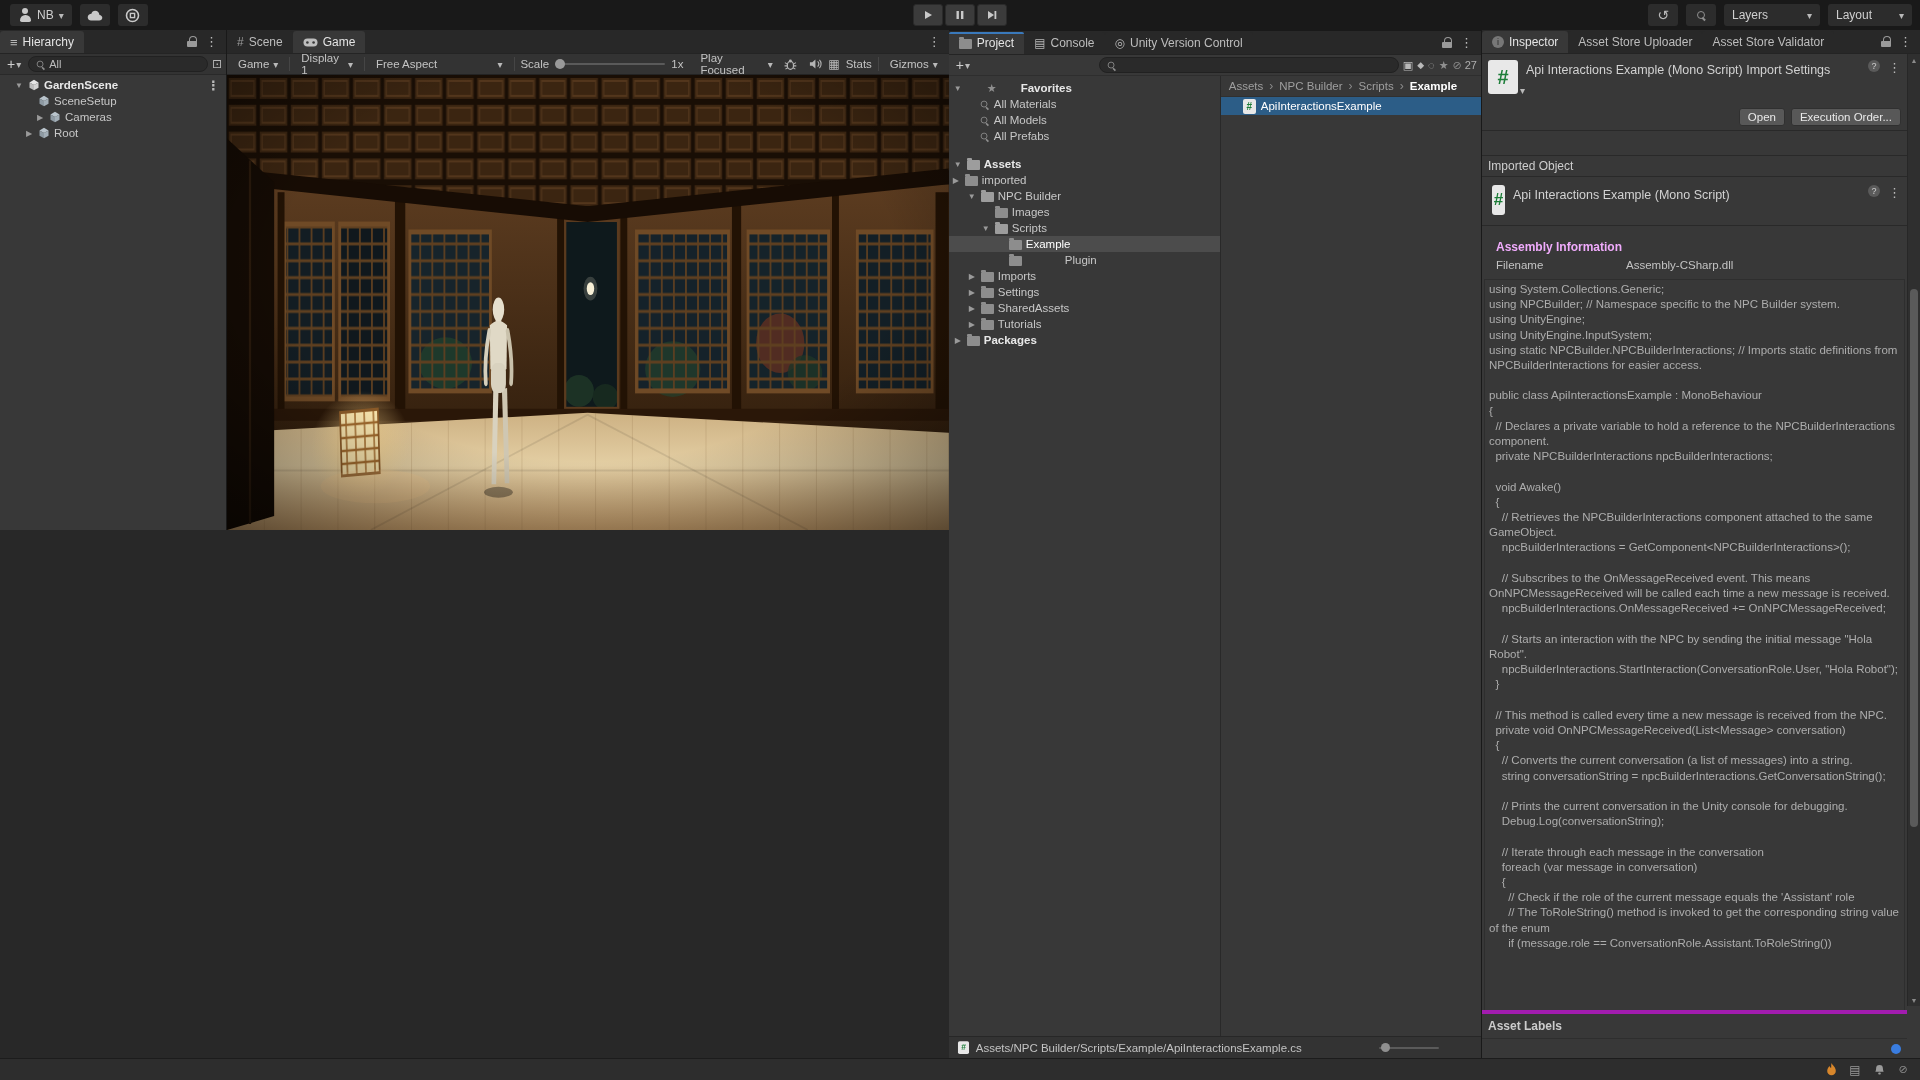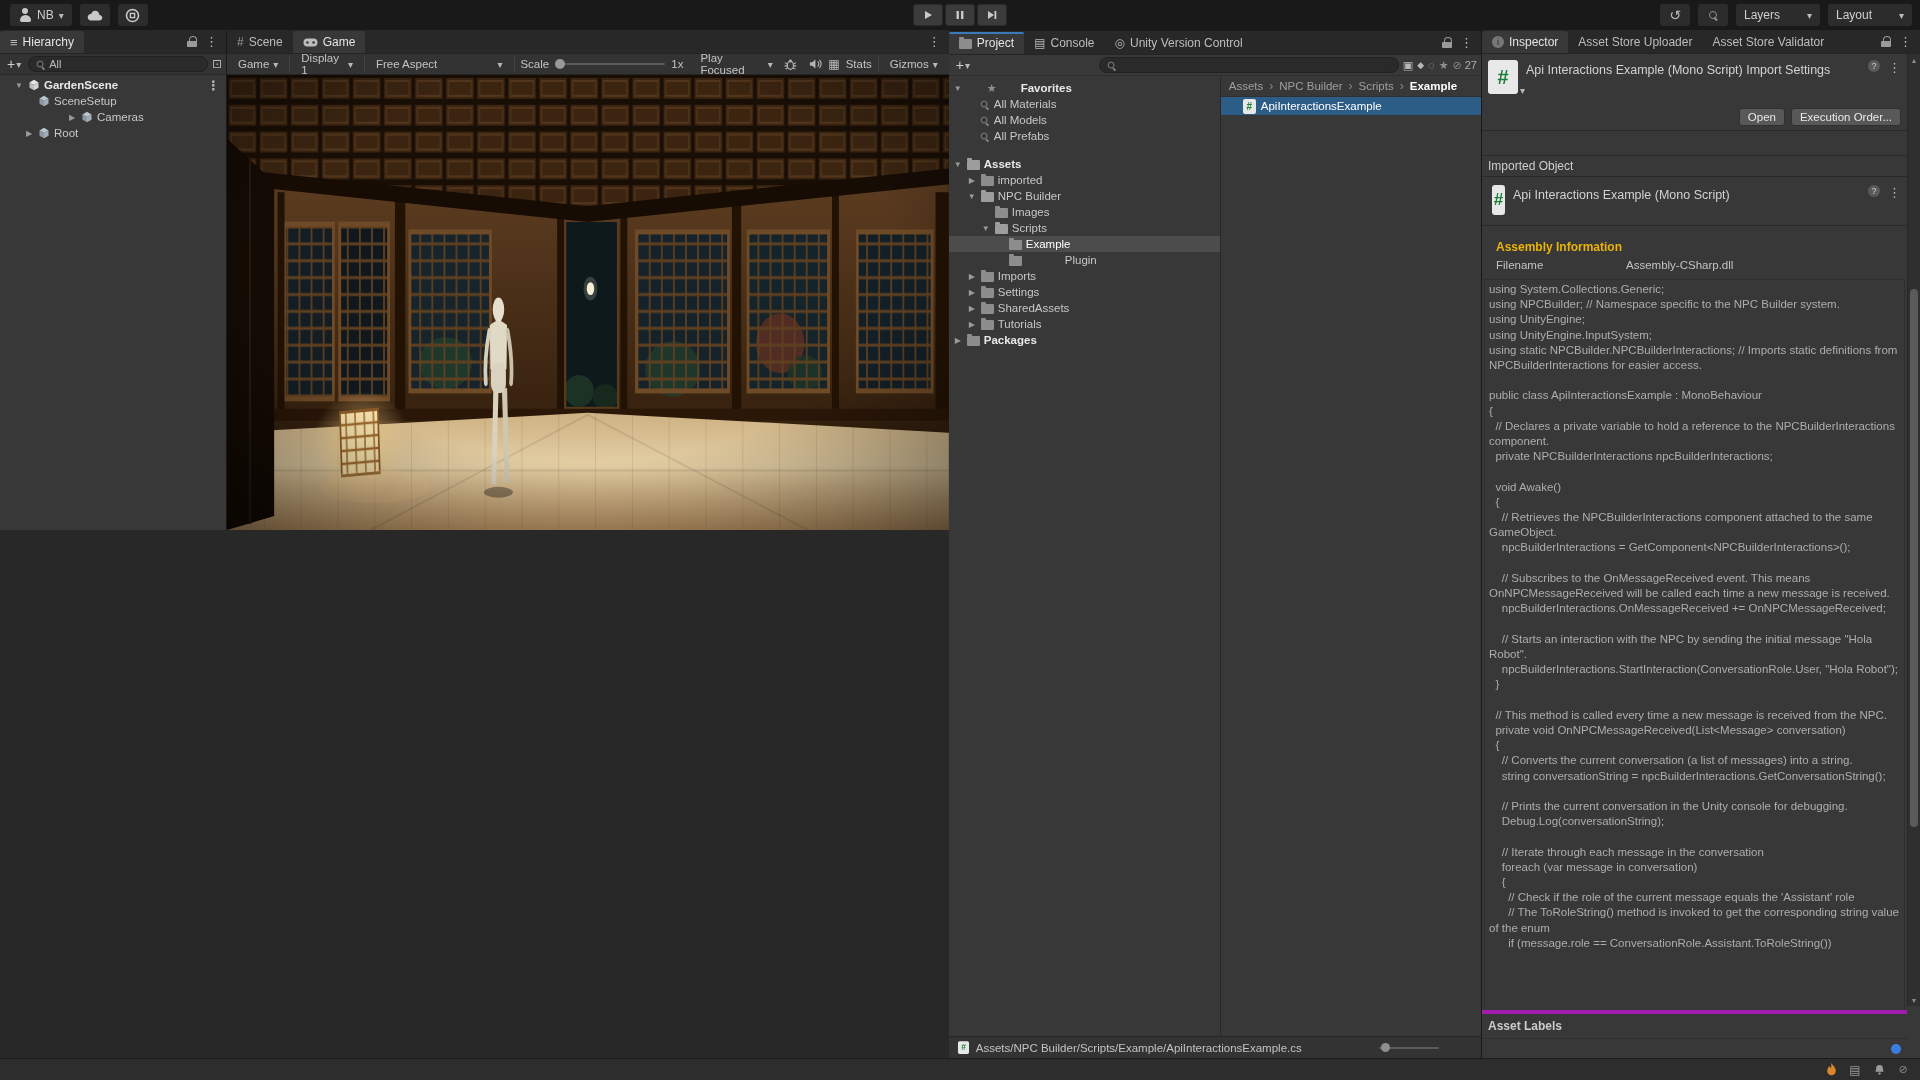--- a/index.html
+++ b/index.html
@@ -127,21 +127,21 @@
   .insp-header { padding:6px 6px 4px 6px; border-bottom:1px solid #292929; }
   .ih-top { display:flex; align-items:flex-start; gap:8px; }
   .ih-title { flex:1; color:#d2d2d2; font-size:12.5px; margin-top:3px; }
   .ih-btns { display:flex; justify-content:flex-end; gap:6px; margin-top:14px; }
   .ubtn { background:#585858; border:1px solid #303030; border-radius:3px; color:#e8e8e8; font-size:11.5px; padding:2px 8px; font-family:inherit; }
   .iconwrap { position:relative; }
   .iconwrap .i-dd { position:absolute; right:-7px; bottom:-2px; }
   .strip-label { height:22px; display:flex; align-items:center; padding:0 6px; background:#383838; border-bottom:1px solid #292929; color:#cecece; margin-top:24px; border-top:1px solid #292929; }
   .obj-header { display:flex; align-items:flex-start; gap:8px; padding:8px 6px 10px 10px; border-bottom:1px solid #292929; }
   .section { padding:14px 6px 0 14px; }
-  .sec-title { font-weight:bold; color:#eab308; margin-bottom:5px; }
+  .sec-title { font-weight:bold; color:#f0abfc; margin-bottom:5px; }
   .kv { display:flex; font-size:11.5px; color:#c3c3c3; }
   .kv .k { width:130px; }
   .codebox { margin:8px 2px 0 2px; border:1px solid #2e2e2e; border-bottom:none; flex:1; min-height:0; overflow:hidden; background:#383838; }
   .code { font-family:"Liberation Sans","DejaVu Sans",sans-serif; font-size:11.5px; line-height:15.2px; color:#adadad; white-space:pre-wrap; word-wrap:break-word; padding:2px 4px 0 4px; }
   .asset-labels { border-top:4px solid #a21caf; padding:5px 6px; font-weight:bold; color:#cccccc; flex:0 0 auto; }
   .bundle-row { height:20px; border-top:1px solid #2e2e2e; display:flex; align-items:center; justify-content:flex-end; padding-right:6px; }
   .blue-dot { width:10px; height:10px; border-radius:50%; background:#3a7de0; }
 
   
   .vscroll { position:absolute; right:0; top:0; bottom:52px; width:13px; background:#2f2f2f; border-left:1px solid #272727; display:flex; flex-direction:column; align-items:center; }
@@ -198,21 +198,21 @@
           </svg>
       </div>
     </div>
     <div class="tb-right">
       <div class="pill icon-only">
           <span class="g i-hist"></span>
         </div>
       <div class="pill icon-only">
           <span class="i-mag"></span>
         </div>
-      <div class="pill" style="width:84px;">
+      <div class="pill" style="width:96px;">
         <span>Layers</span>
         <span class="g i-dd mlauto"></span>
       </div>
       <div class="pill" style="width:84px;">
         <span>Layout</span>
         <span class="g i-dd mlauto"></span>
       </div>
     </div>
   </div>
 
@@ -254,21 +254,21 @@
               <span class="g i-kebab mlauto" style="margin-right:6px;"></span>
             </div>
             <div class="trow" style="padding-left:38px;">
               <svg class="cube" width="12" height="12" viewBox="0 0 14 16">
                   <polygon points="7,1 13,4.5 7,8 1,4.5" fill="#b9c4cc"></polygon>
                   <polygon points="1,4.5 7,8 7,15 1,11.5" fill="#8e9aa3"></polygon>
                   <polygon points="13,4.5 7,8 7,15 13,11.5" fill="#a3afb8"></polygon>
                 </svg>
               <span>SceneSetup</span>
             </div>
-            <div class="trow" style="padding-left:35px;margin-left:32px;">
+            <div class="trow" style="padding-left:35px;">
               <span class="arr g i-exp-c"></span>
               <svg class="cube" width="12" height="12" viewBox="0 0 14 16">
                   <polygon points="7,1 13,4.5 7,8 1,4.5" fill="#b9c4cc"></polygon>
                   <polygon points="1,4.5 7,8 7,15 1,11.5" fill="#8e9aa3"></polygon>
                   <polygon points="13,4.5 7,8 7,15 13,11.5" fill="#a3afb8"></polygon>
                 </svg>
               <span>Cameras</span>
             </div>
             <div class="trow" style="padding-left:24px;">
               <span class="arr g i-exp-c"></span>
@@ -531,21 +531,21 @@
             <div class="trow" style="padding-left:30px;">
               <span class="i-mag sm"></span>
               <span>All Prefabs</span>
             </div>
             <div style="height:12px;"></div>
             <div class="trow bold" style="padding-left:4px;">
               <span class="arr g i-exp-o"></span>
               <span class="i-folder open"></span>
               <span>Assets</span>
             </div>
-            <div class="trow" style="padding-left:18px;">
+            <div class="trow" style="padding-left:2px;">
               <span class="arr g i-exp-c"></span>
               <span class="i-folder"></span>
               <span>imported</span>
             </div>
             <div class="trow" style="padding-left:18px;">
               <span class="arr g i-exp-o"></span>
               <span class="i-folder open"></span>
               <span>NPC Builder</span>
             </div>
             <div class="trow" style="padding-left:46px;">

